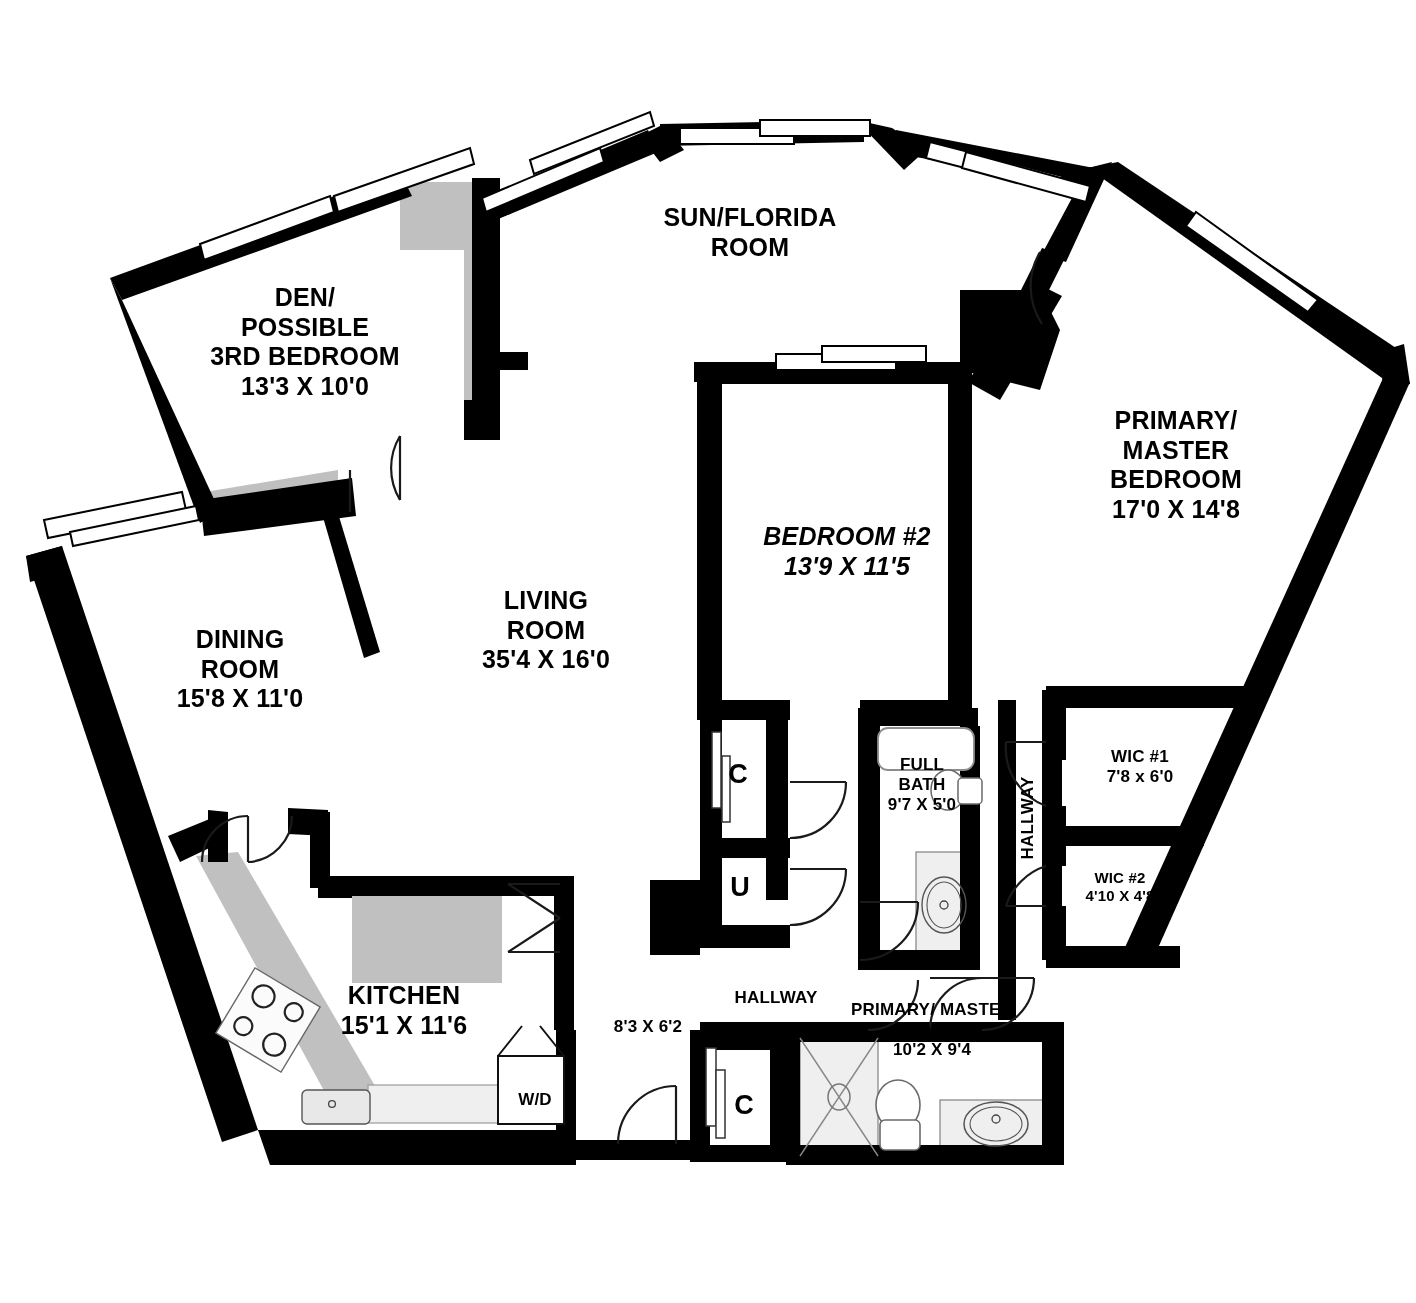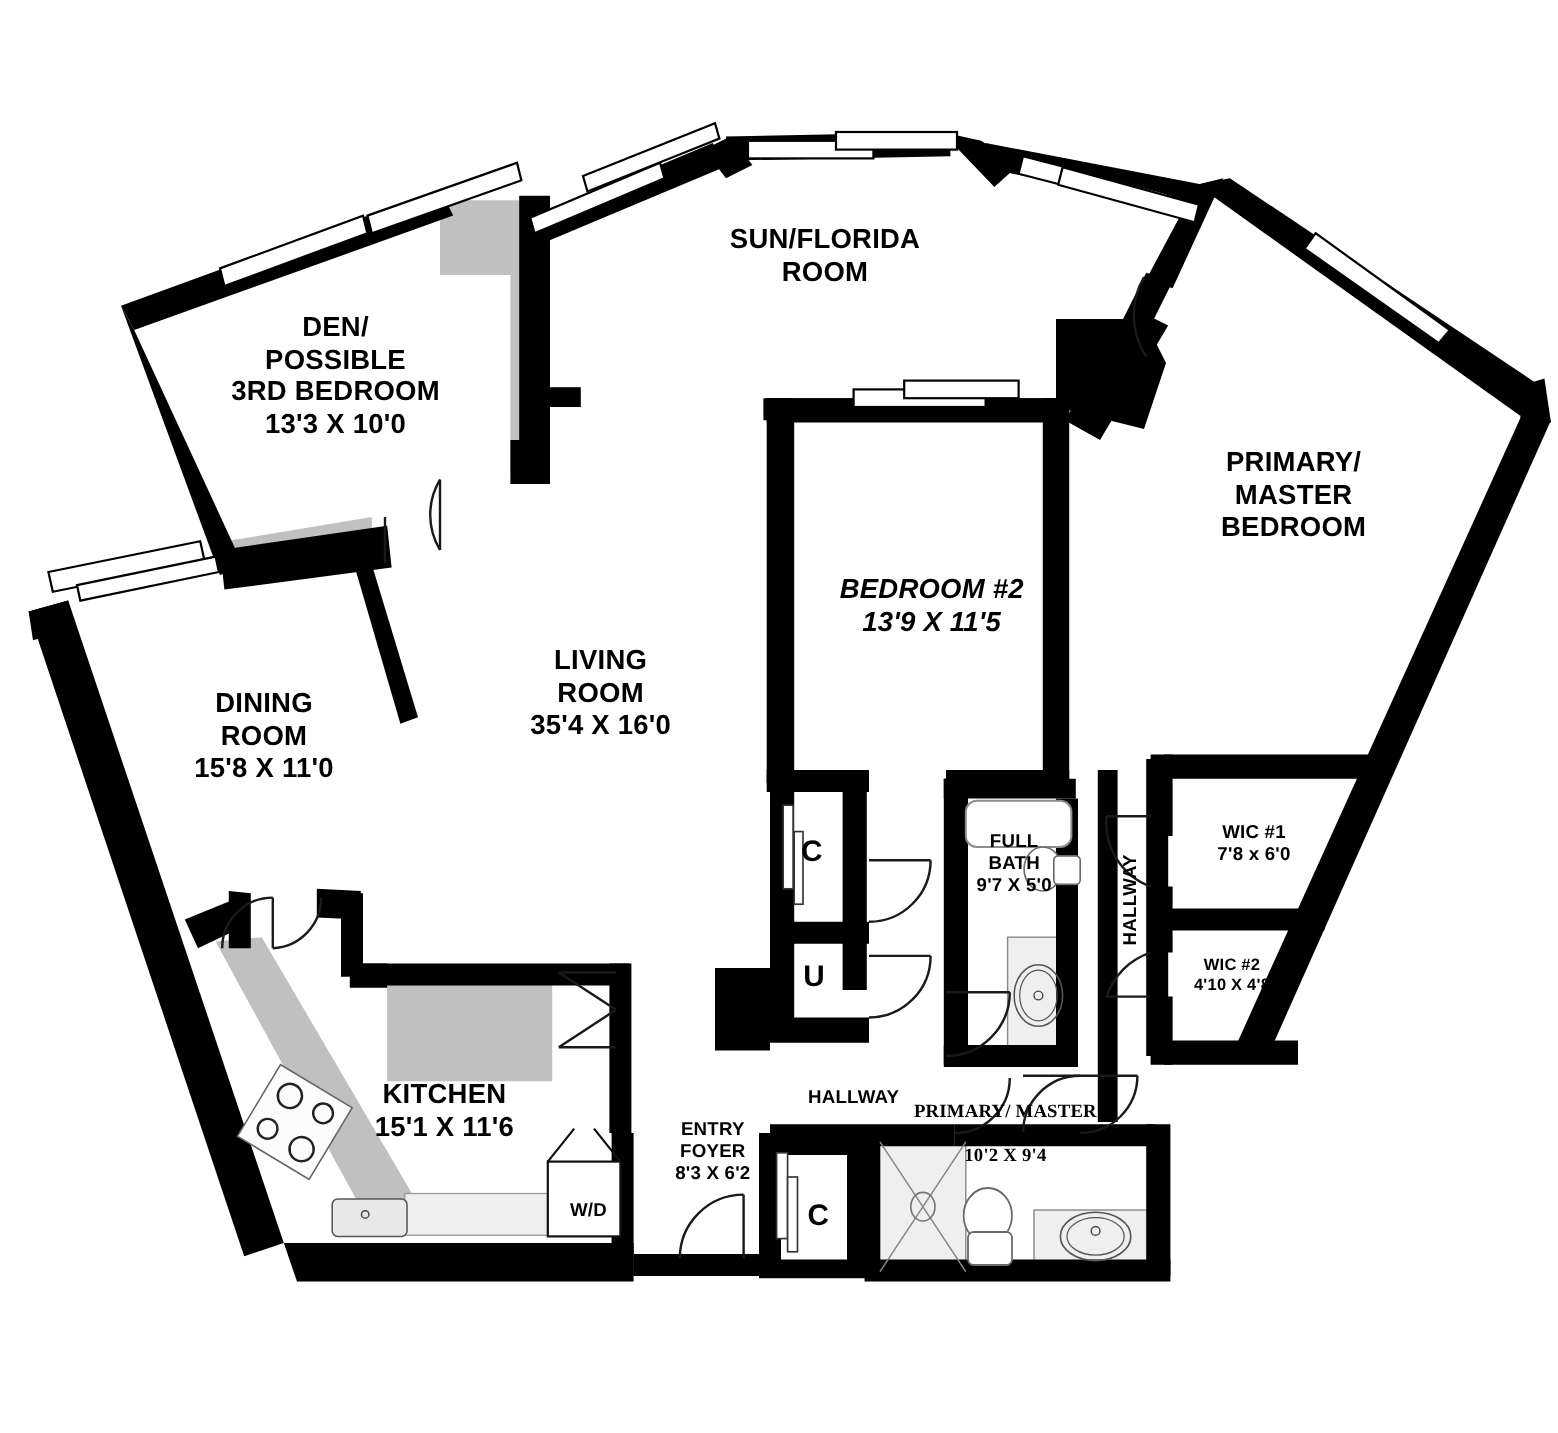--- a/index.html
+++ b/index.html
@@ -256,32 +256,31 @@
 </svg>
 
 <div id="labels">
     <div class="lbl big" style="left: 580px; top: 203px; width: 340px;"><div>SUN/FLORIDA
 ROOM</div></div>
     <div class="lbl big" style="left: 135px; top: 283px; width: 340px;"><div>DEN/
 POSSIBLE
 3RD BEDROOM</div><div>13'3 X 10'0</div></div>
     <div class="lbl big" style="left: 1006px; top: 406px; width: 340px;"><div>PRIMARY/
 MASTER
-BEDROOM</div></div>
+BEDROOM</div><div>17'0 X 14'8</div></div>
     <div class="lbl big" style="left: 677px; top: 522px; width: 340px; font-style: italic;"><div>BEDROOM #2</div><div>13'9 X 11'5</div></div>
     <div class="lbl big" style="left: 376px; top: 586px; width: 340px;"><div>LIVING
 ROOM</div><div>35'4 X 16'0</div></div>
     <div class="lbl big" style="left: 70px; top: 625px; width: 340px;"><div>DINING
 ROOM</div><div>15'8 X 11'0</div></div>
     <div class="lbl big" style="left: 234px; top: 981px; width: 340px;"><div>KITCHEN</div><div>15'1 X 11'6</div></div>
-    <div class="lbl mid" style="left: 478px; top: 1017px; width: 340px;"><div>ENTRY
-FOYER</div><div>8'3 X 6'2</div></div>
+    <div class="lbl mid" style="left: 478px; top: 1017px; width: 340px;"><div>8'3 X 6'2</div></div>
     <div class="lbl mid" style="left: 752px; top: 755px; width: 340px;"><div>FULL
 BATH</div><div>9'7 X 5'0</div></div>
-    <div class="lbl sm" style="left: 744px; top: 1000px; width: 340px; font-family: Liberation Serif, serif;"><div>PRIMARY/ MASTER
+    <div class="lbl sm" style="left: 762px; top: 1000px; width: 340px;"><div>PRIMARY/ MASTER
 BATH</div><div>10'2 X 9'4</div></div>
     <div class="lbl sm" style="left: 970px; top: 747px; width: 340px;"><div>WIC #1</div><div>7'8 x 6'0</div></div>
     <div class="lbl xs" style="left: 950px; top: 869px; width: 340px;"><div>WIC #2</div><div>4'10 X 4'8</div></div>
     <div class="lbl single" style="left: 658px; top: 759px; width: 160px;">C</div>
     <div class="lbl single" style="left: 660px; top: 872px; width: 160px;">U</div>
     <div class="lbl single" style="left: 664px; top: 1090px; width: 160px;">C</div>
     <div class="lbl mid" style="left: 455px; top: 1090px; width: 160px;">W/D</div>
     <div class="lbl sm" style="left: 696px; top: 988px; width: 160px;">HALLWAY</div>
     <div class="lbl sm vert" style="left: 948px; top: 808px; width: 160px;">HALLWAY</div>
   </div>

